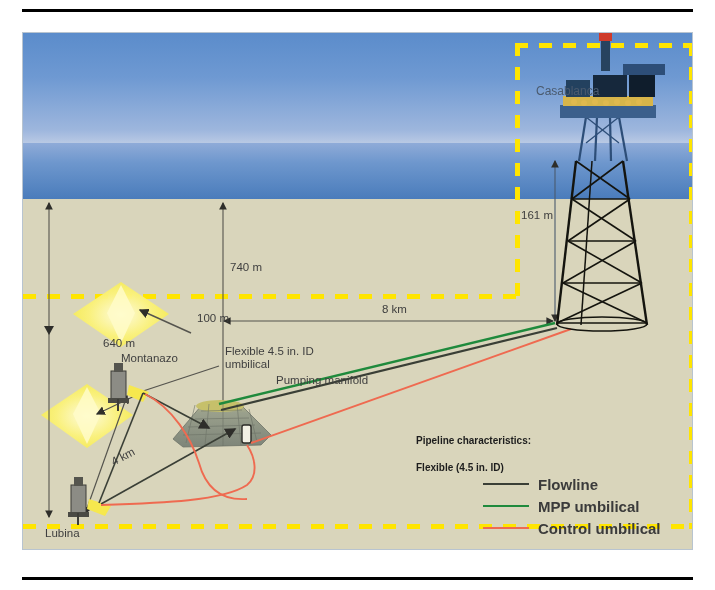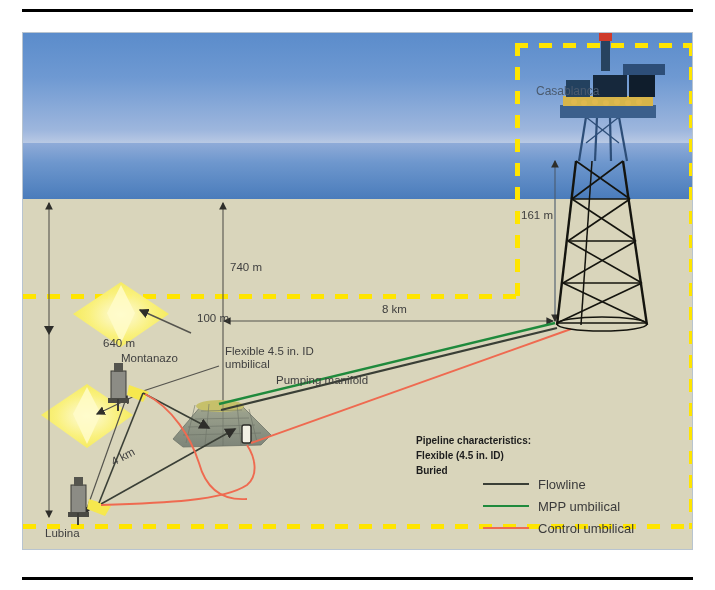--- a/index.html
+++ b/index.html
@@ -25,21 +25,21 @@
 
   svg.layer{position:absolute;left:0;top:0;width:671px;height:518px;overflow:visible;}
 
   .lbl{position:absolute;color:#3e3e3e;font-size:11.5px;line-height:13px;white-space:pre;}
   .lbl.b{font-weight:bold;color:#1d1d1d;font-size:10px;line-height:15px;}
   .lbl.plat{color:#4a5a6e;font-size:12px;}
 
   #legend{position:absolute;left:460px;top:440px;}
   .leg-row{display:flex;align-items:center;height:22px;}
   .leg-swatch{width:46px;height:2.6px;margin-right:9px;}
-  .leg-text{font-size:13px;color:#3b3b3b;white-space:nowrap;}
+  .leg-text{font-size:15px;color:#3b3b3b;white-space:nowrap;font-weight:bold;}
 </style>
 </head>
 <body>
 
 <div class="rule" id="rule-top"></div>
 <div class="rule" id="rule-bottom"></div>
 
 <div id="figure-frame">
 
   <div id="sky"></div>
@@ -220,22 +220,21 @@
   <div class="lbl" style="left:359px;top:270px;">8 km</div>
   <div class="lbl" style="left:253px;top:293px;margin-top:48px;">Pumping manifold</div>
   <div class="lbl" style="left:202px;top:312px;">Flexible 4.5 in. ID</div>
   <div class="lbl" style="left:202px;top:325px;">umbilical</div>
   <div class="lbl" style="left:98px;top:319px;">Montanazo</div>
   <div class="lbl" style="left:22px;top:494px;">Lubina</div>
   <div class="lbl" style="left:86px;top:424px;transform:rotate(-28deg);transform-origin:0 0;">4 km</div>
 
   <div style="position:absolute;left:393px;top:400px;">
     <div class="lbl b" style="position:static;">Pipeline characteristics:</div>
-    <div class="lbl b" style="position:static;">Flexible (4.5 in. ID)</div>
-    <div class="lbl b" style="position:static;">Buried</div>
+    <div class="lbl b" style="position:static;margin-top:12px;">Flexible (4.5 in. ID)</div>
   </div>
 
   <div id="legend">
     <div class="leg-row">
       <span class="leg-swatch" style="background: rgb(58, 63, 54);"></span>
       <span class="leg-text">Flowline</span>
     </div>
     <div class="leg-row">
       <span class="leg-swatch" style="background: rgb(31, 138, 60);"></span>
       <span class="leg-text">MPP umbilical</span>

